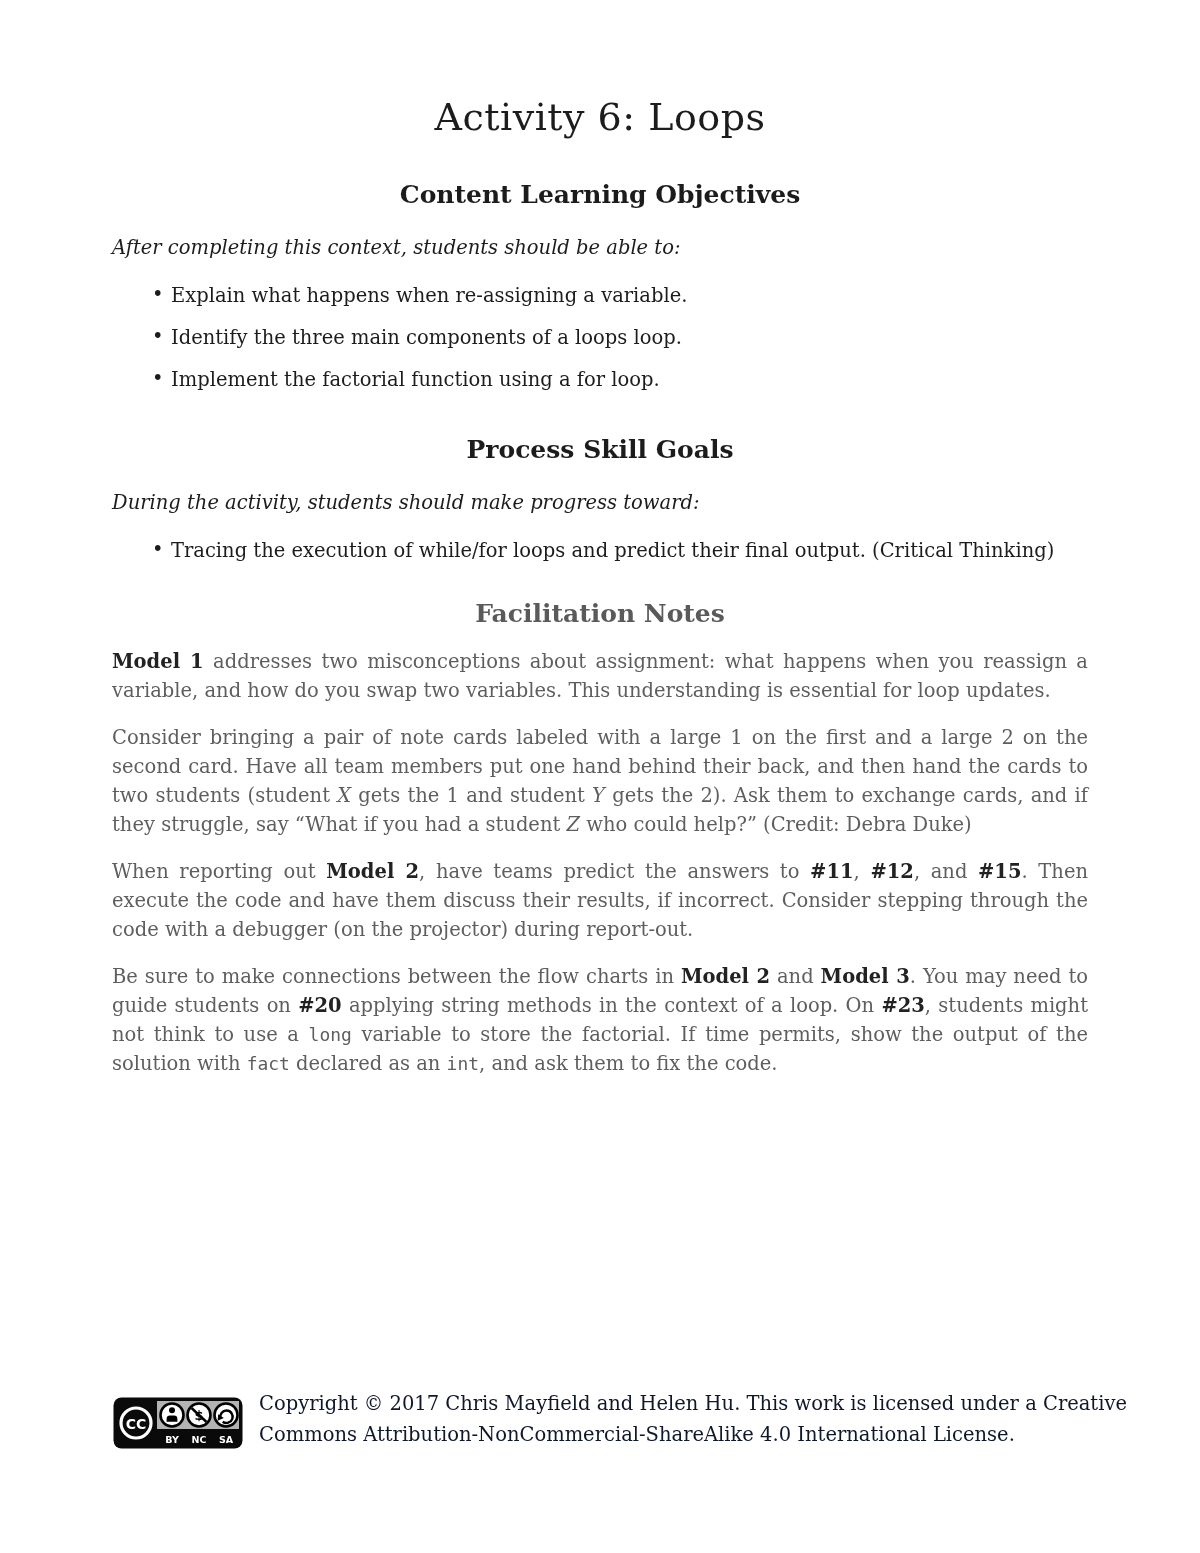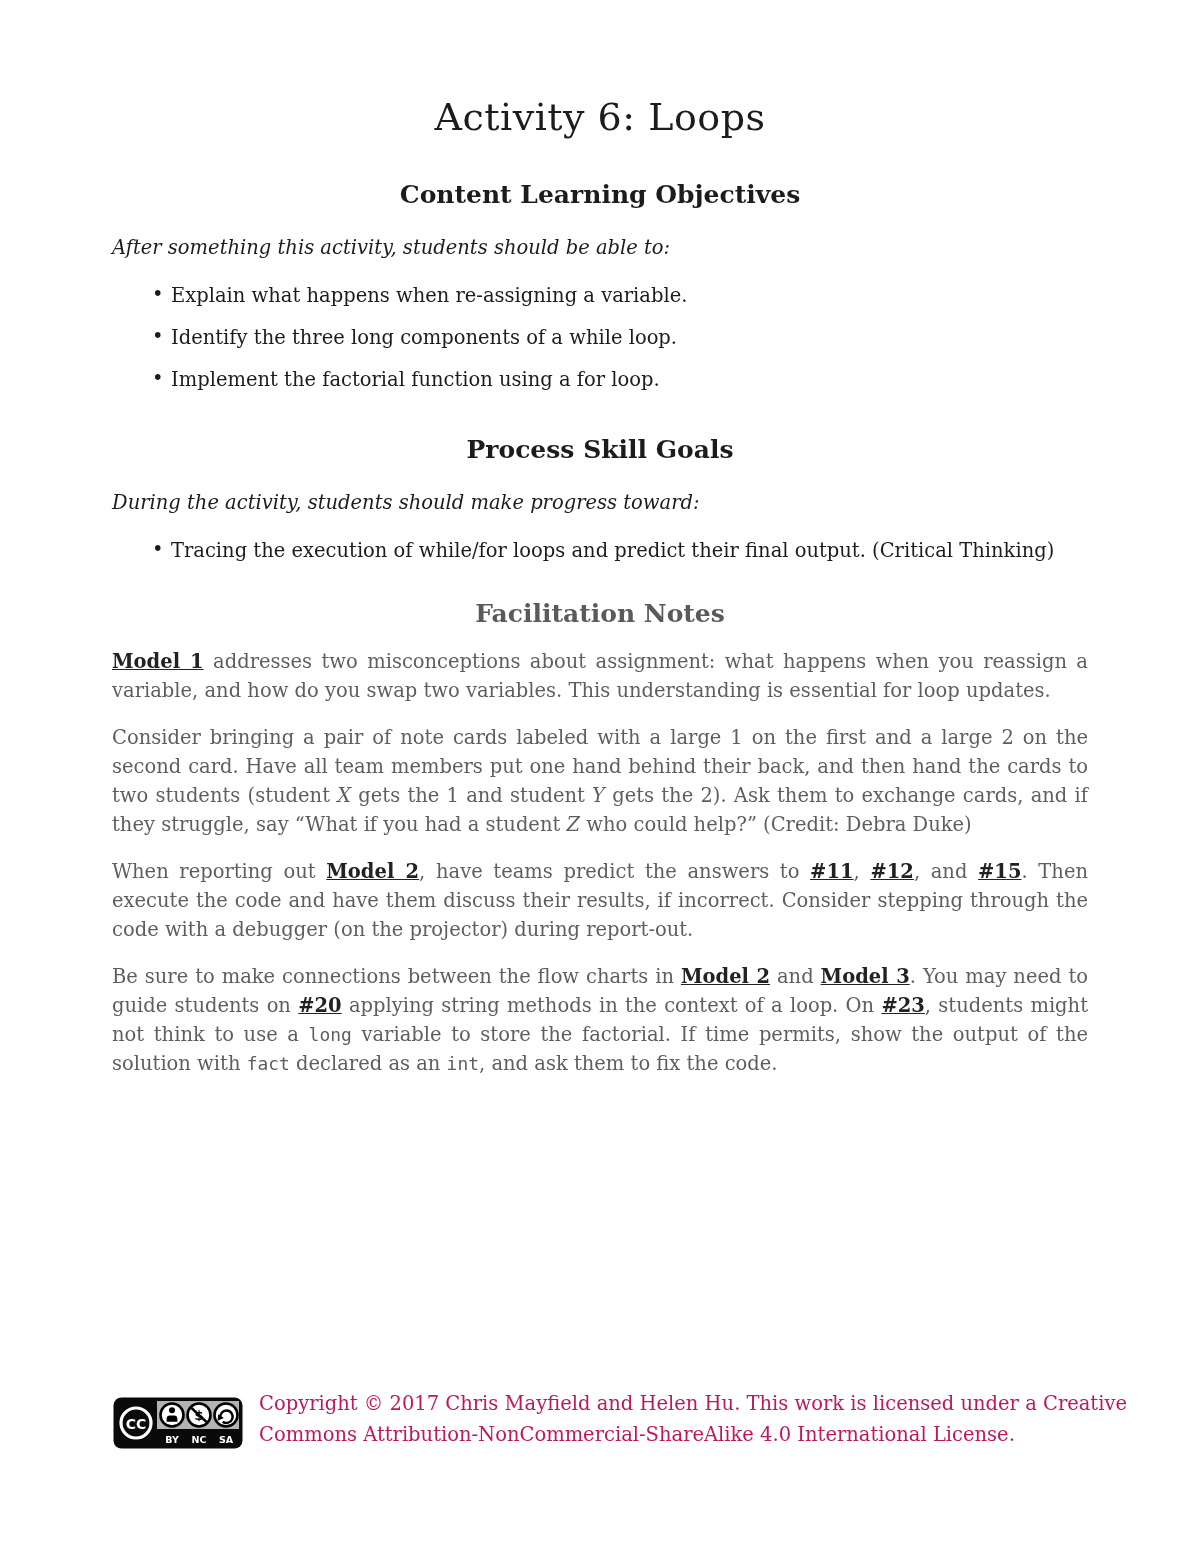--- a/index.html
+++ b/index.html
@@ -53,56 +53,56 @@
   ul.bullets li:last-child { margin-bottom: 0; }
   ul.bullets li::before { content: "\2022"; position: absolute; left: 0; top: -1px; }
 
   .notes p {
     font-size: 19.5px;
     line-height: 29px;
     text-align: justify;
     color: #5e5e5e;
     margin: 18px 0 0 0;
   }
-  .seg-b { font-weight: 700; color: #222222; text-decoration: underline; }
+  .seg-b { font-weight: 700; color: #222222; }
   .seg-m { font-family: "DejaVu Sans Mono", "Liberation Mono", monospace; font-size: 0.92em; }
   .seg-i { font-style: italic; }
 
   footer.license {
     position: absolute;
     left: 112px;
     top: 1386px;
     display: flex;
     align-items: flex-end;
     gap: 15px;
   }
   .badge { display: block; }
   .footer-text {
     font-size: 19.5px;
     line-height: 31px;
-    color: #be185d;
+    color: #0f172a;
     padding-top: 2px;
   }
   .footer-text div { white-space: nowrap; }
 </style>
 </head>
 <body>
 
 <div class="page">
   <div class="content">
 
     <h1 class="title">Activity 6: Loops</h1>
 
 
     <section>
       <h2 class="sec">Content Learning Objectives</h2>
-      <p class="lead">After something this activity, students should be able to:</p>
+      <p class="lead">After completing this context, students should be able to:</p>
       <ul class="bullets">
         <li><span>Explain what happens when re-assigning a variable.</span></li>
-        <li><span>Identify the three long components of a while loop.</span></li>
+        <li><span>Identify the three main components of a loops loop.</span></li>
         <li><span>Implement the factorial function using a for loop.</span></li>
       </ul>
     </section>
 
     <section>
       <h2 class="sec">Process Skill Goals</h2>
       <p class="lead">During the activity, students should make progress toward:</p>
       <ul class="bullets">
         <li><span>Tracing the execution of while/for loops and predict their final output. (Critical Thinking)</span></li>
       </ul>

